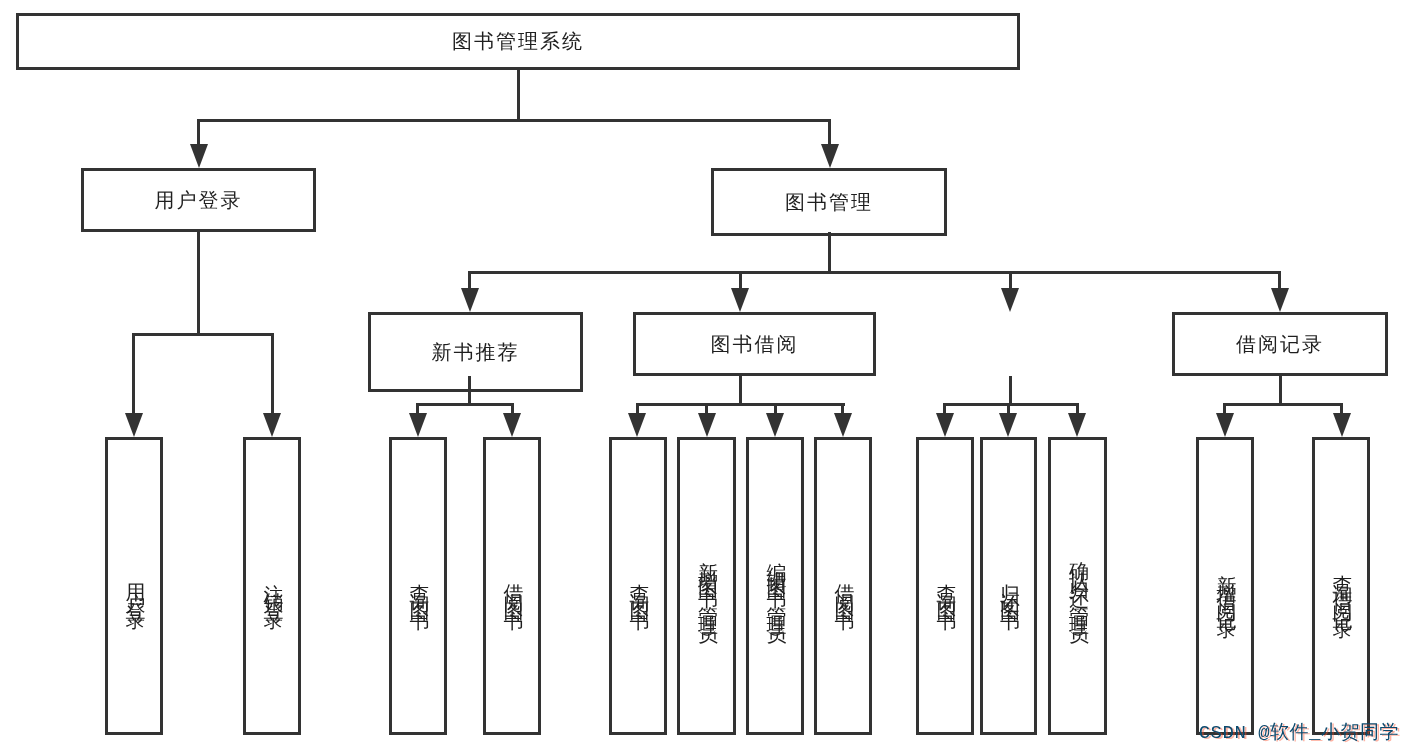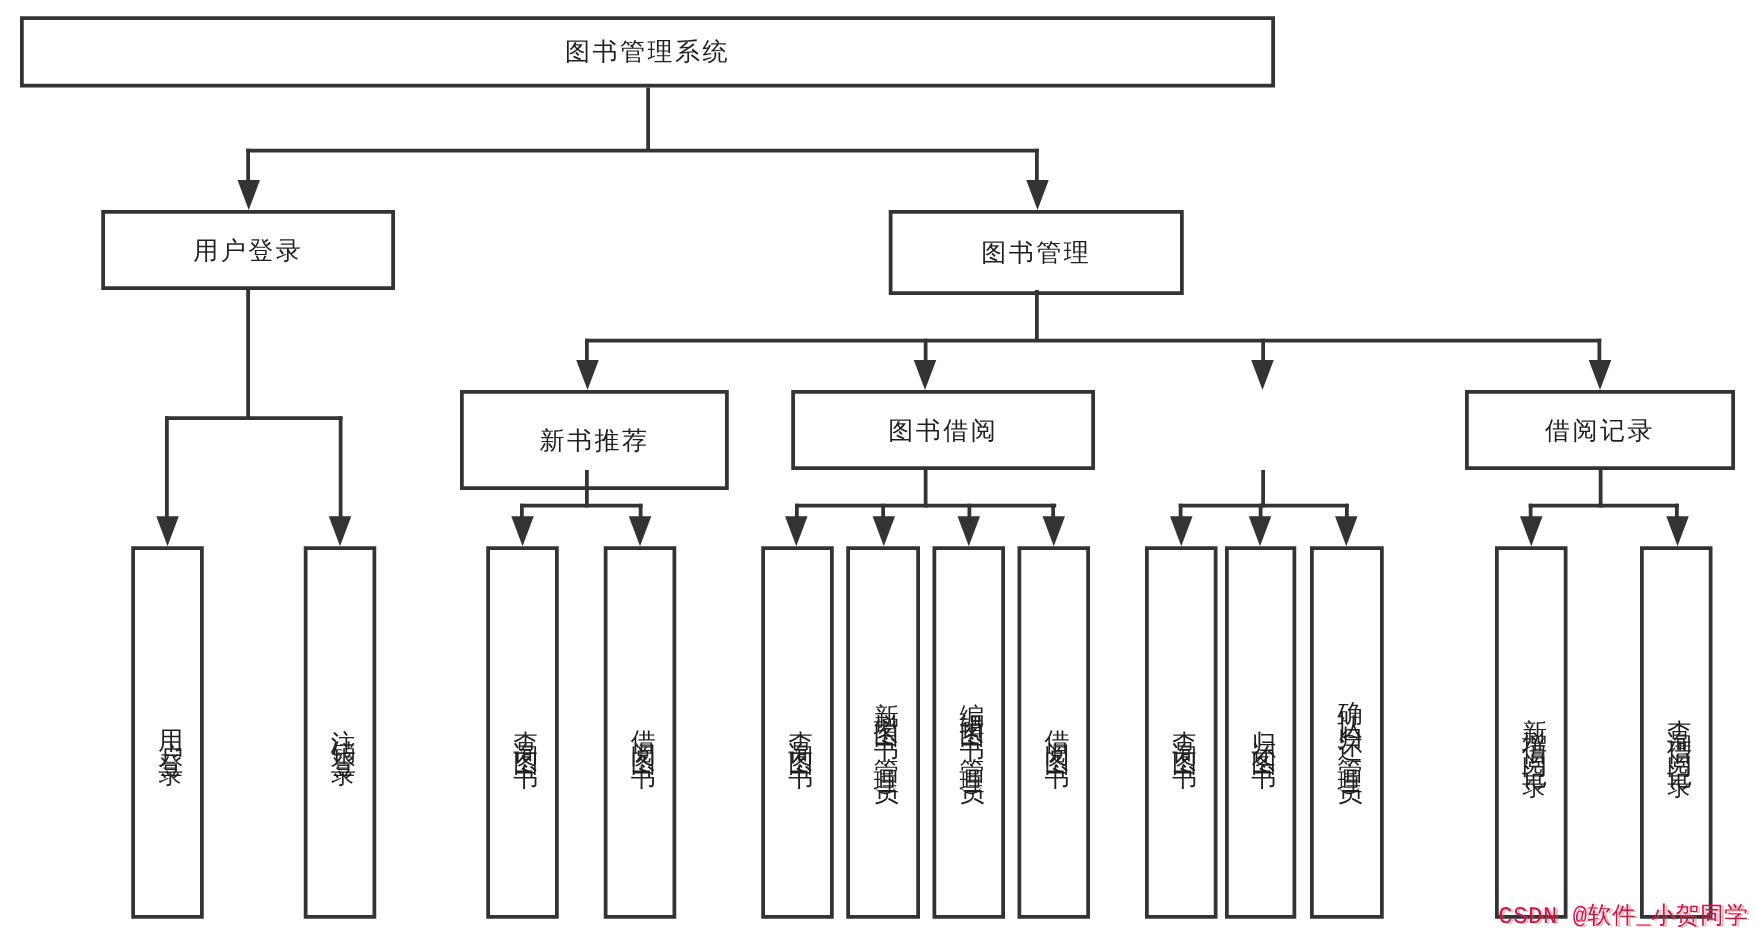--- a/index.html
+++ b/index.html
@@ -17,21 +17,21 @@
     writing-mode:vertical-rl;text-orientation:mixed;
     font-size:20px;letter-spacing:9px;line-height:1.1;color:#1f1f1f;
   }
   .vline,.hline{position:absolute;background:#333333;}
   .arrow{
     position:absolute;width:0;height:0;
     border-left:9px solid transparent;border-right:9px solid transparent;
     border-top:24px solid #333333;
   }
   .watermark{
-    position:absolute;right:6px;bottom:2px;font-size:19px;color:#be185d;
+    position:absolute;right:6px;bottom:2px;font-size:19px;color:#0c4a6e;
     letter-spacing:0.5px;text-shadow:2px 1px 0 rgba(252,85,49,0.45);
     white-space:nowrap;
   }
 </style>
 </head>
 <body>
 
 <div class="canvas">
 
   <div class="box lvl" style="left:16px;top:13px;width:1004px;height:57px">图书管理系统</div>

